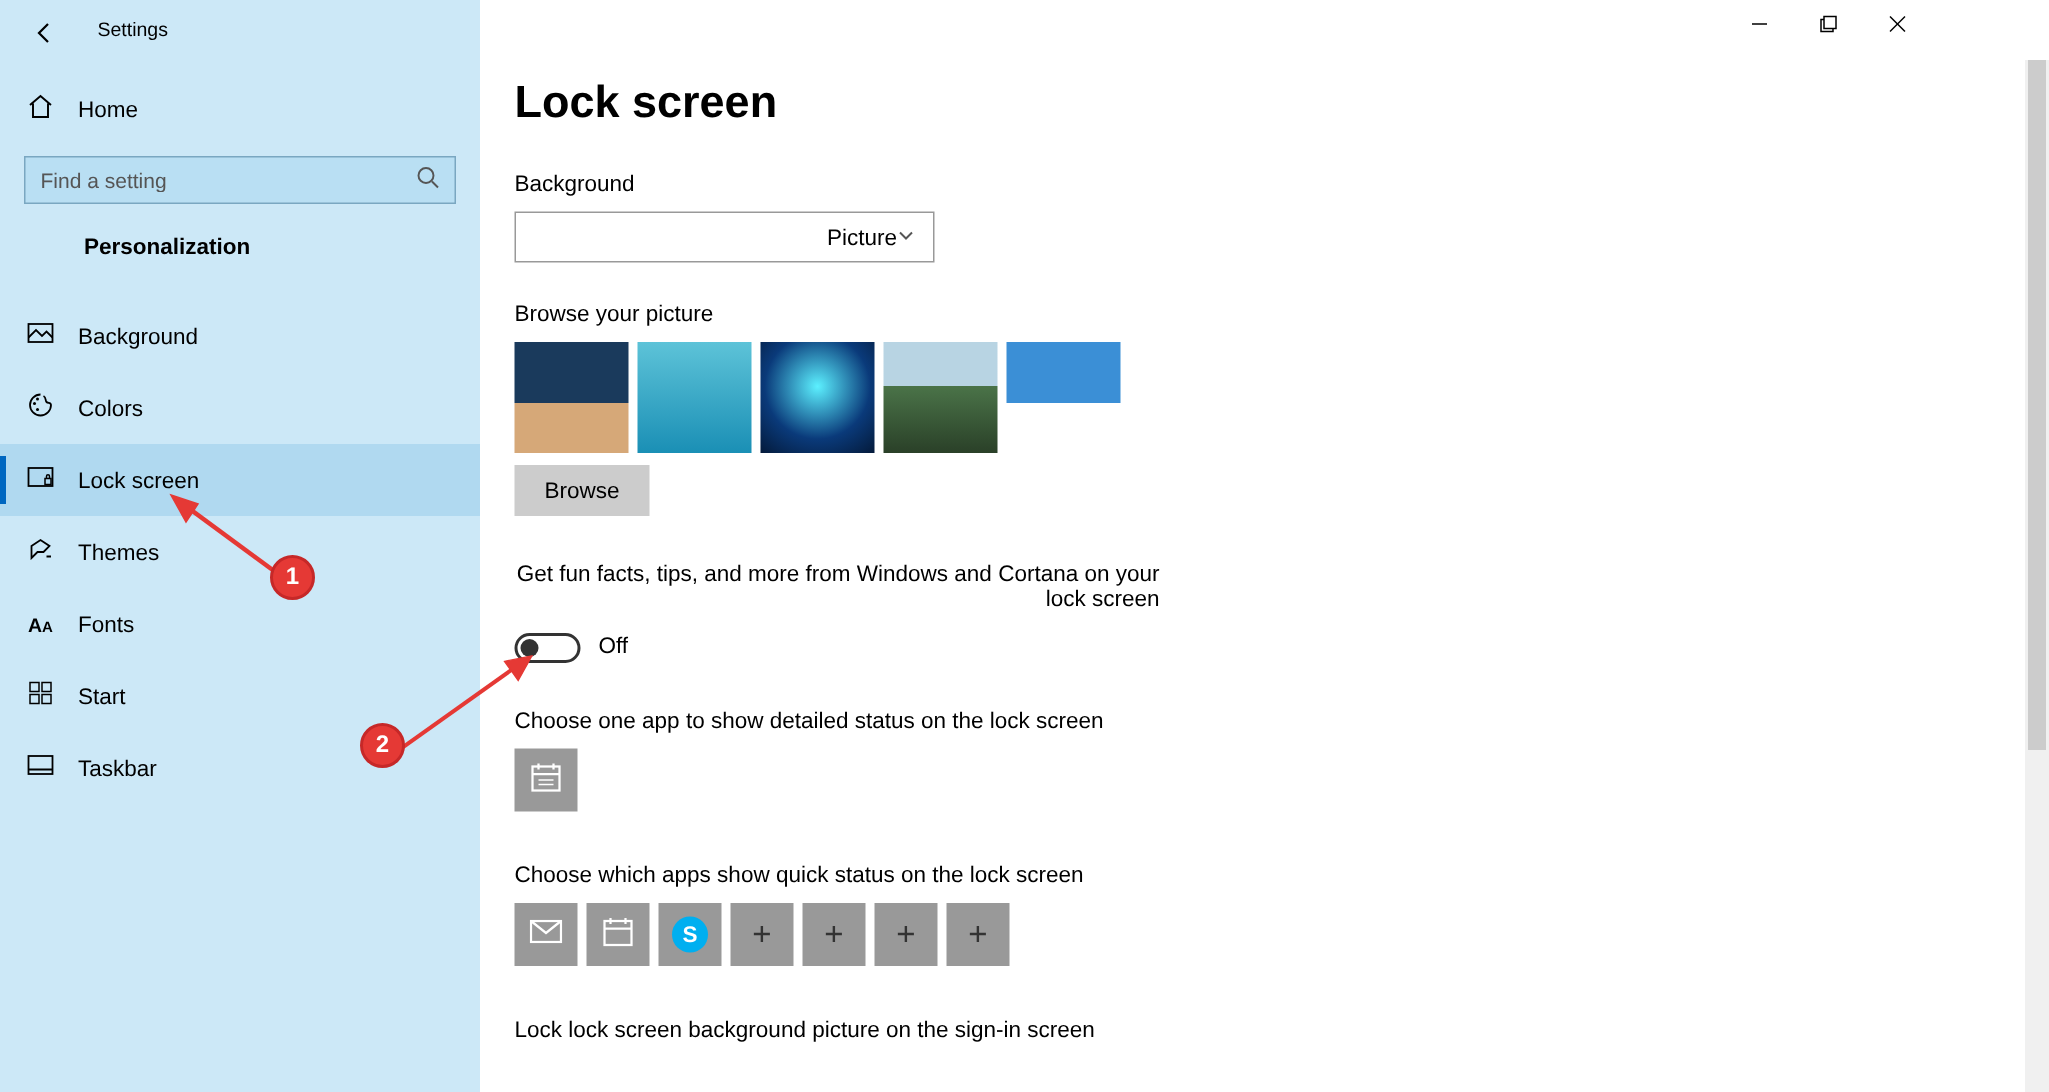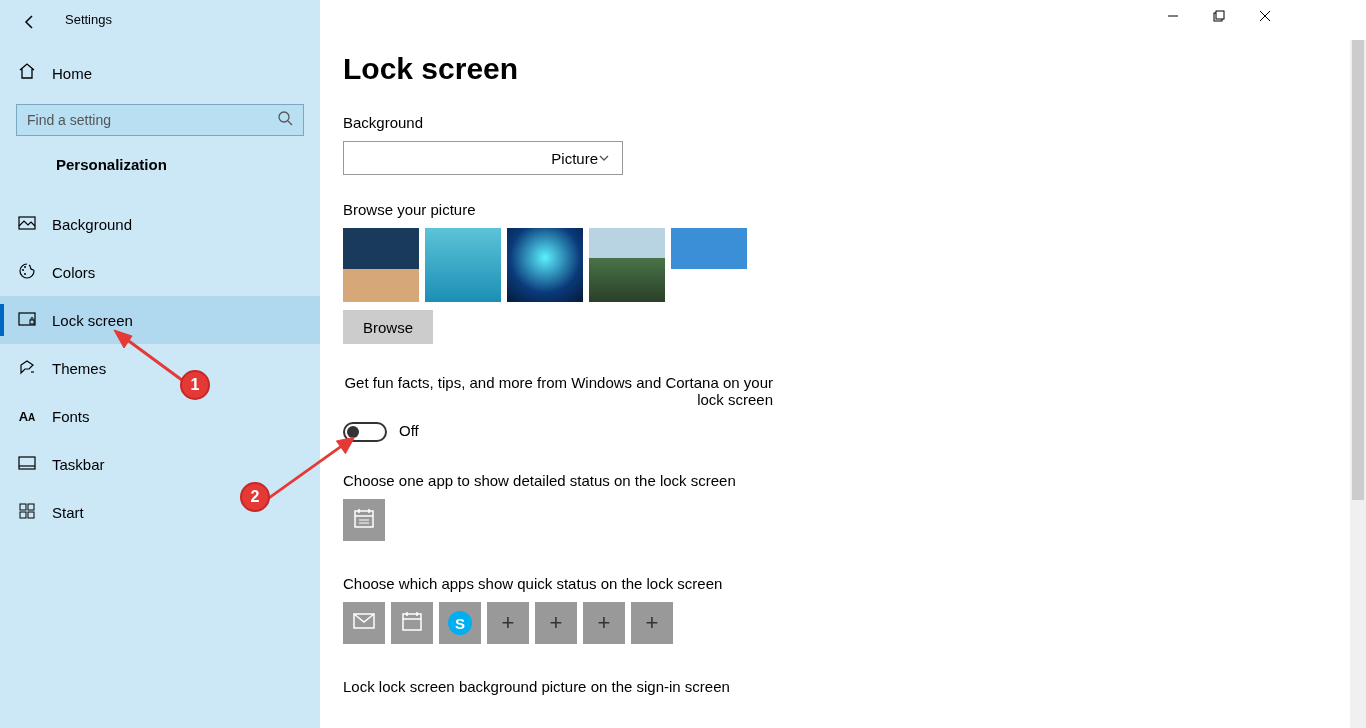--- a/index.html
+++ b/index.html
@@ -140,34 +140,34 @@
           <path d="M3 15 L3 7 L9 3 L15 7 L11 11 L7 11 Z" stroke="#000" fill="none" stroke-width="1.2"></path>
           <line x1="13" y1="14" x2="16" y2="14" stroke="#000" stroke-width="1.2"></line>
         </svg></span>
     <span>Themes</span>
   </div>
   <div class="nav-item">
     <span class="icon" style="font-size:13px; font-weight:600;">A<span style="font-size:10px;">A</span></span>
     <span>Fonts</span>
   </div>
   <div class="nav-item">
-    <span class="icon"><svg width="18" height="14" viewBox="0 0 18 14">
-          <rect x="1" y="1" width="16" height="12" stroke="#000" fill="none" stroke-width="1.2"></rect>
-          <line x1="1" y1="10" x2="17" y2="10" stroke="#000" stroke-width="1.2"></line>
-        </svg></span>
-    <span>Taskbar</span>
-  </div>
-  <div class="nav-item">
     <span class="icon"><svg width="16" height="16" viewBox="0 0 16 16">
           <rect x="1" y="1" width="6" height="6" stroke="#000" fill="none"></rect>
           <rect x="9" y="1" width="6" height="6" stroke="#000" fill="none"></rect>
           <rect x="1" y="9" width="6" height="6" stroke="#000" fill="none"></rect>
           <rect x="9" y="9" width="6" height="6" stroke="#000" fill="none"></rect>
         </svg></span>
     <span>Start</span>
+  </div>
+  <div class="nav-item">
+    <span class="icon"><svg width="18" height="14" viewBox="0 0 18 14">
+          <rect x="1" y="1" width="16" height="12" stroke="#000" fill="none" stroke-width="1.2"></rect>
+          <line x1="1" y1="10" x2="17" y2="10" stroke="#000" stroke-width="1.2"></line>
+        </svg></span>
+    <span>Taskbar</span>
   </div>
 </div>
 
 <div class="main">
   <div class="page-title">Lock screen</div>
 
   <div class="label">Background</div>
   <div class="dropdown">
     <span>Picture</span>
     <span><svg width="12" height="12" viewBox="0 0 12 12">

